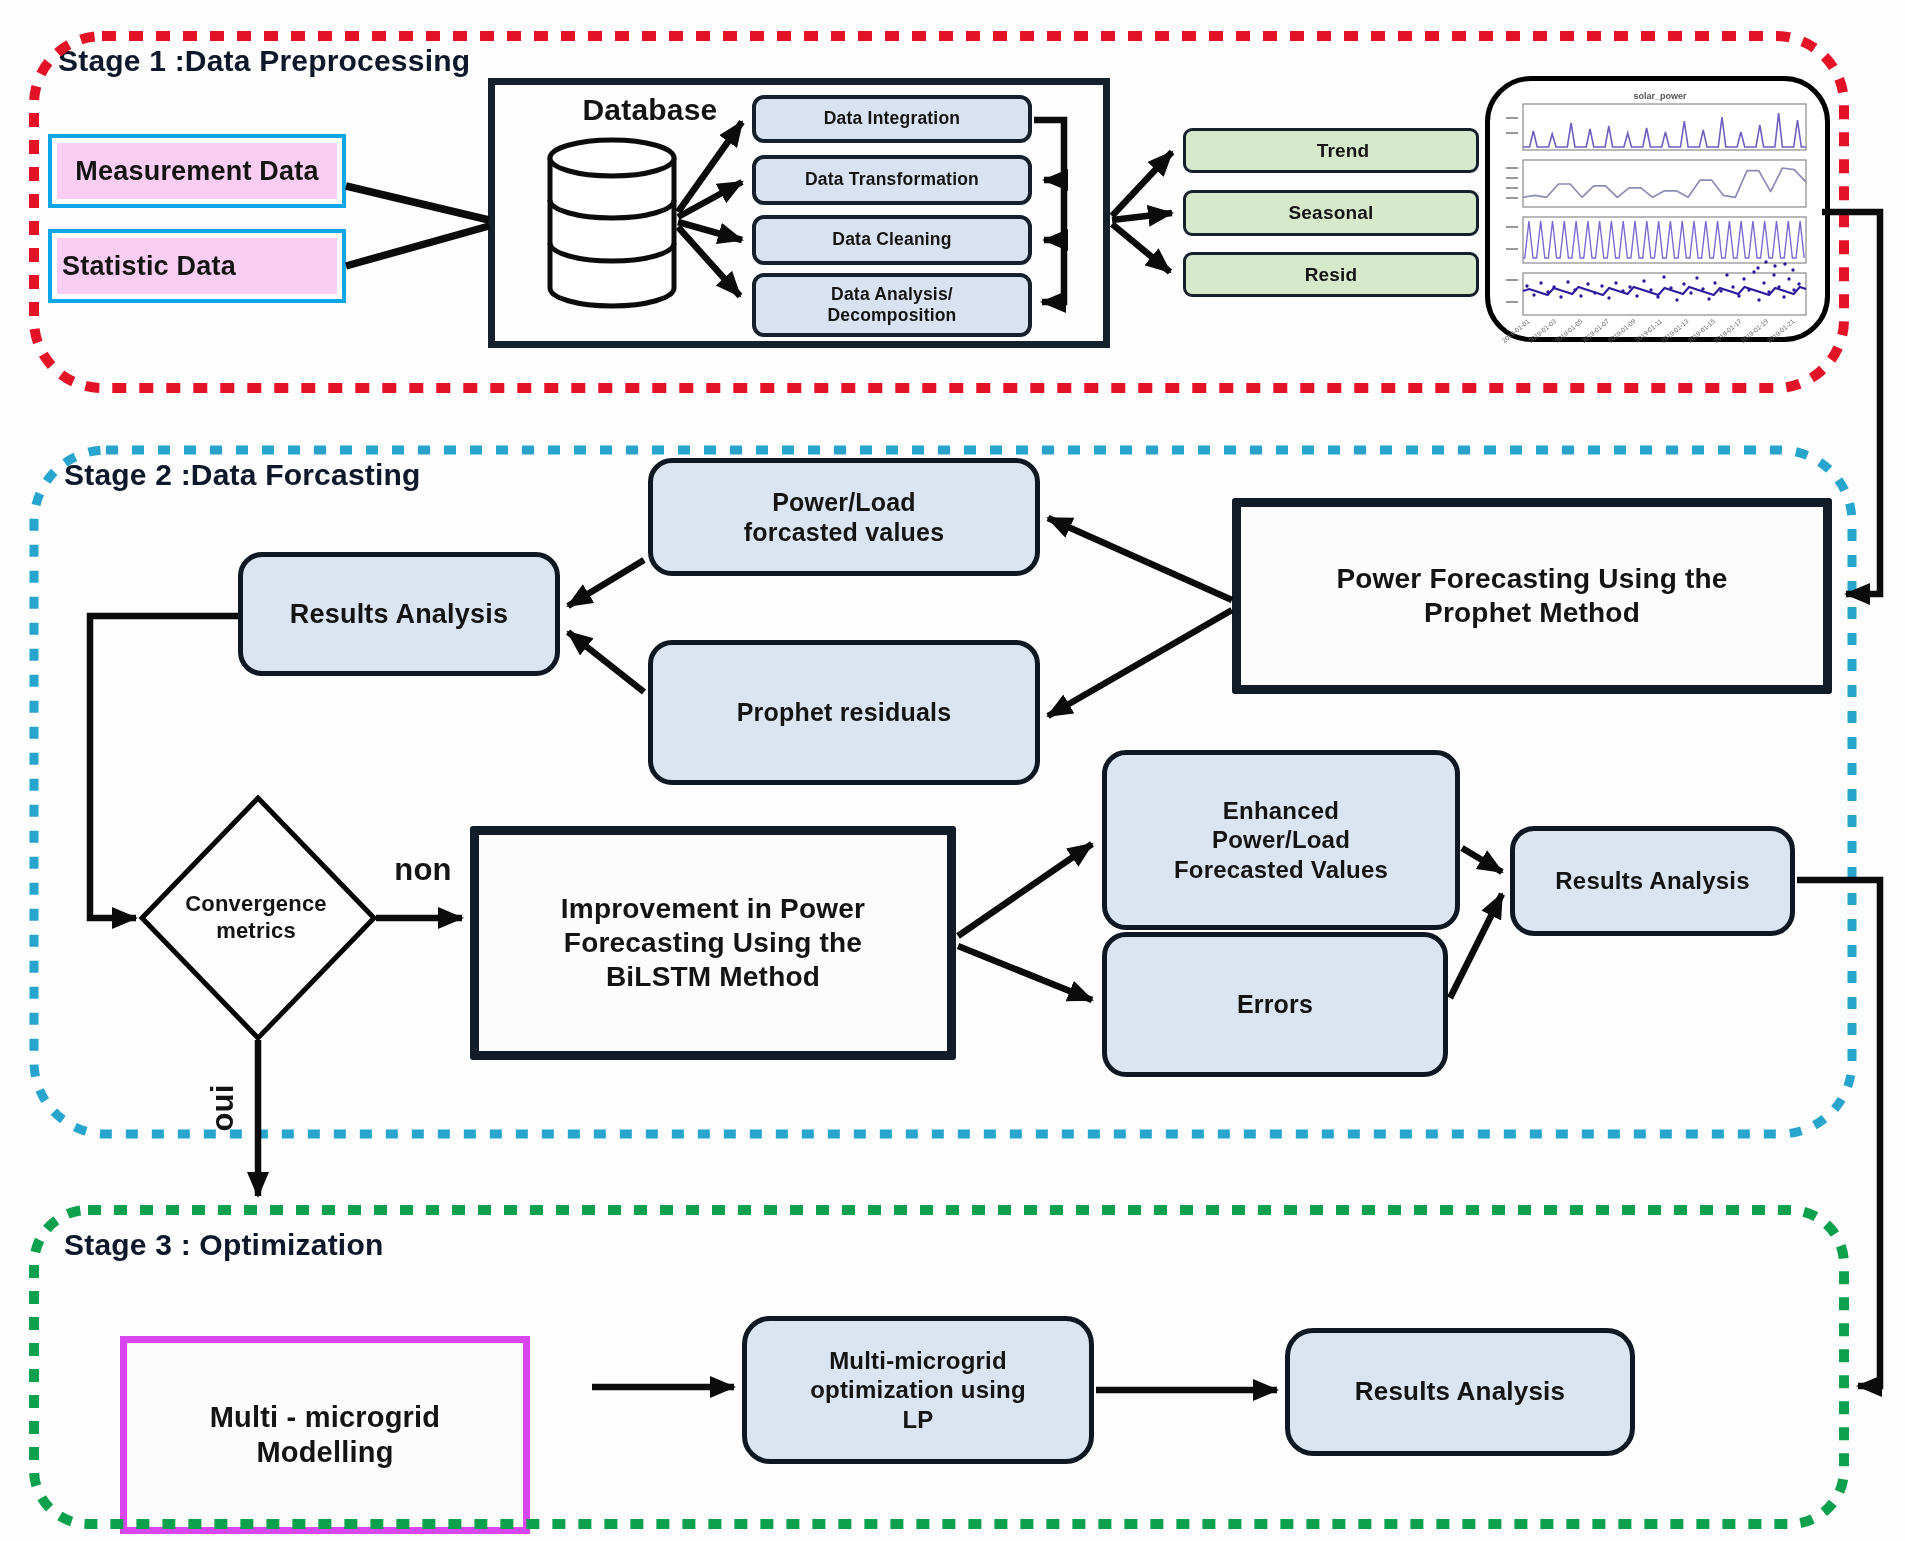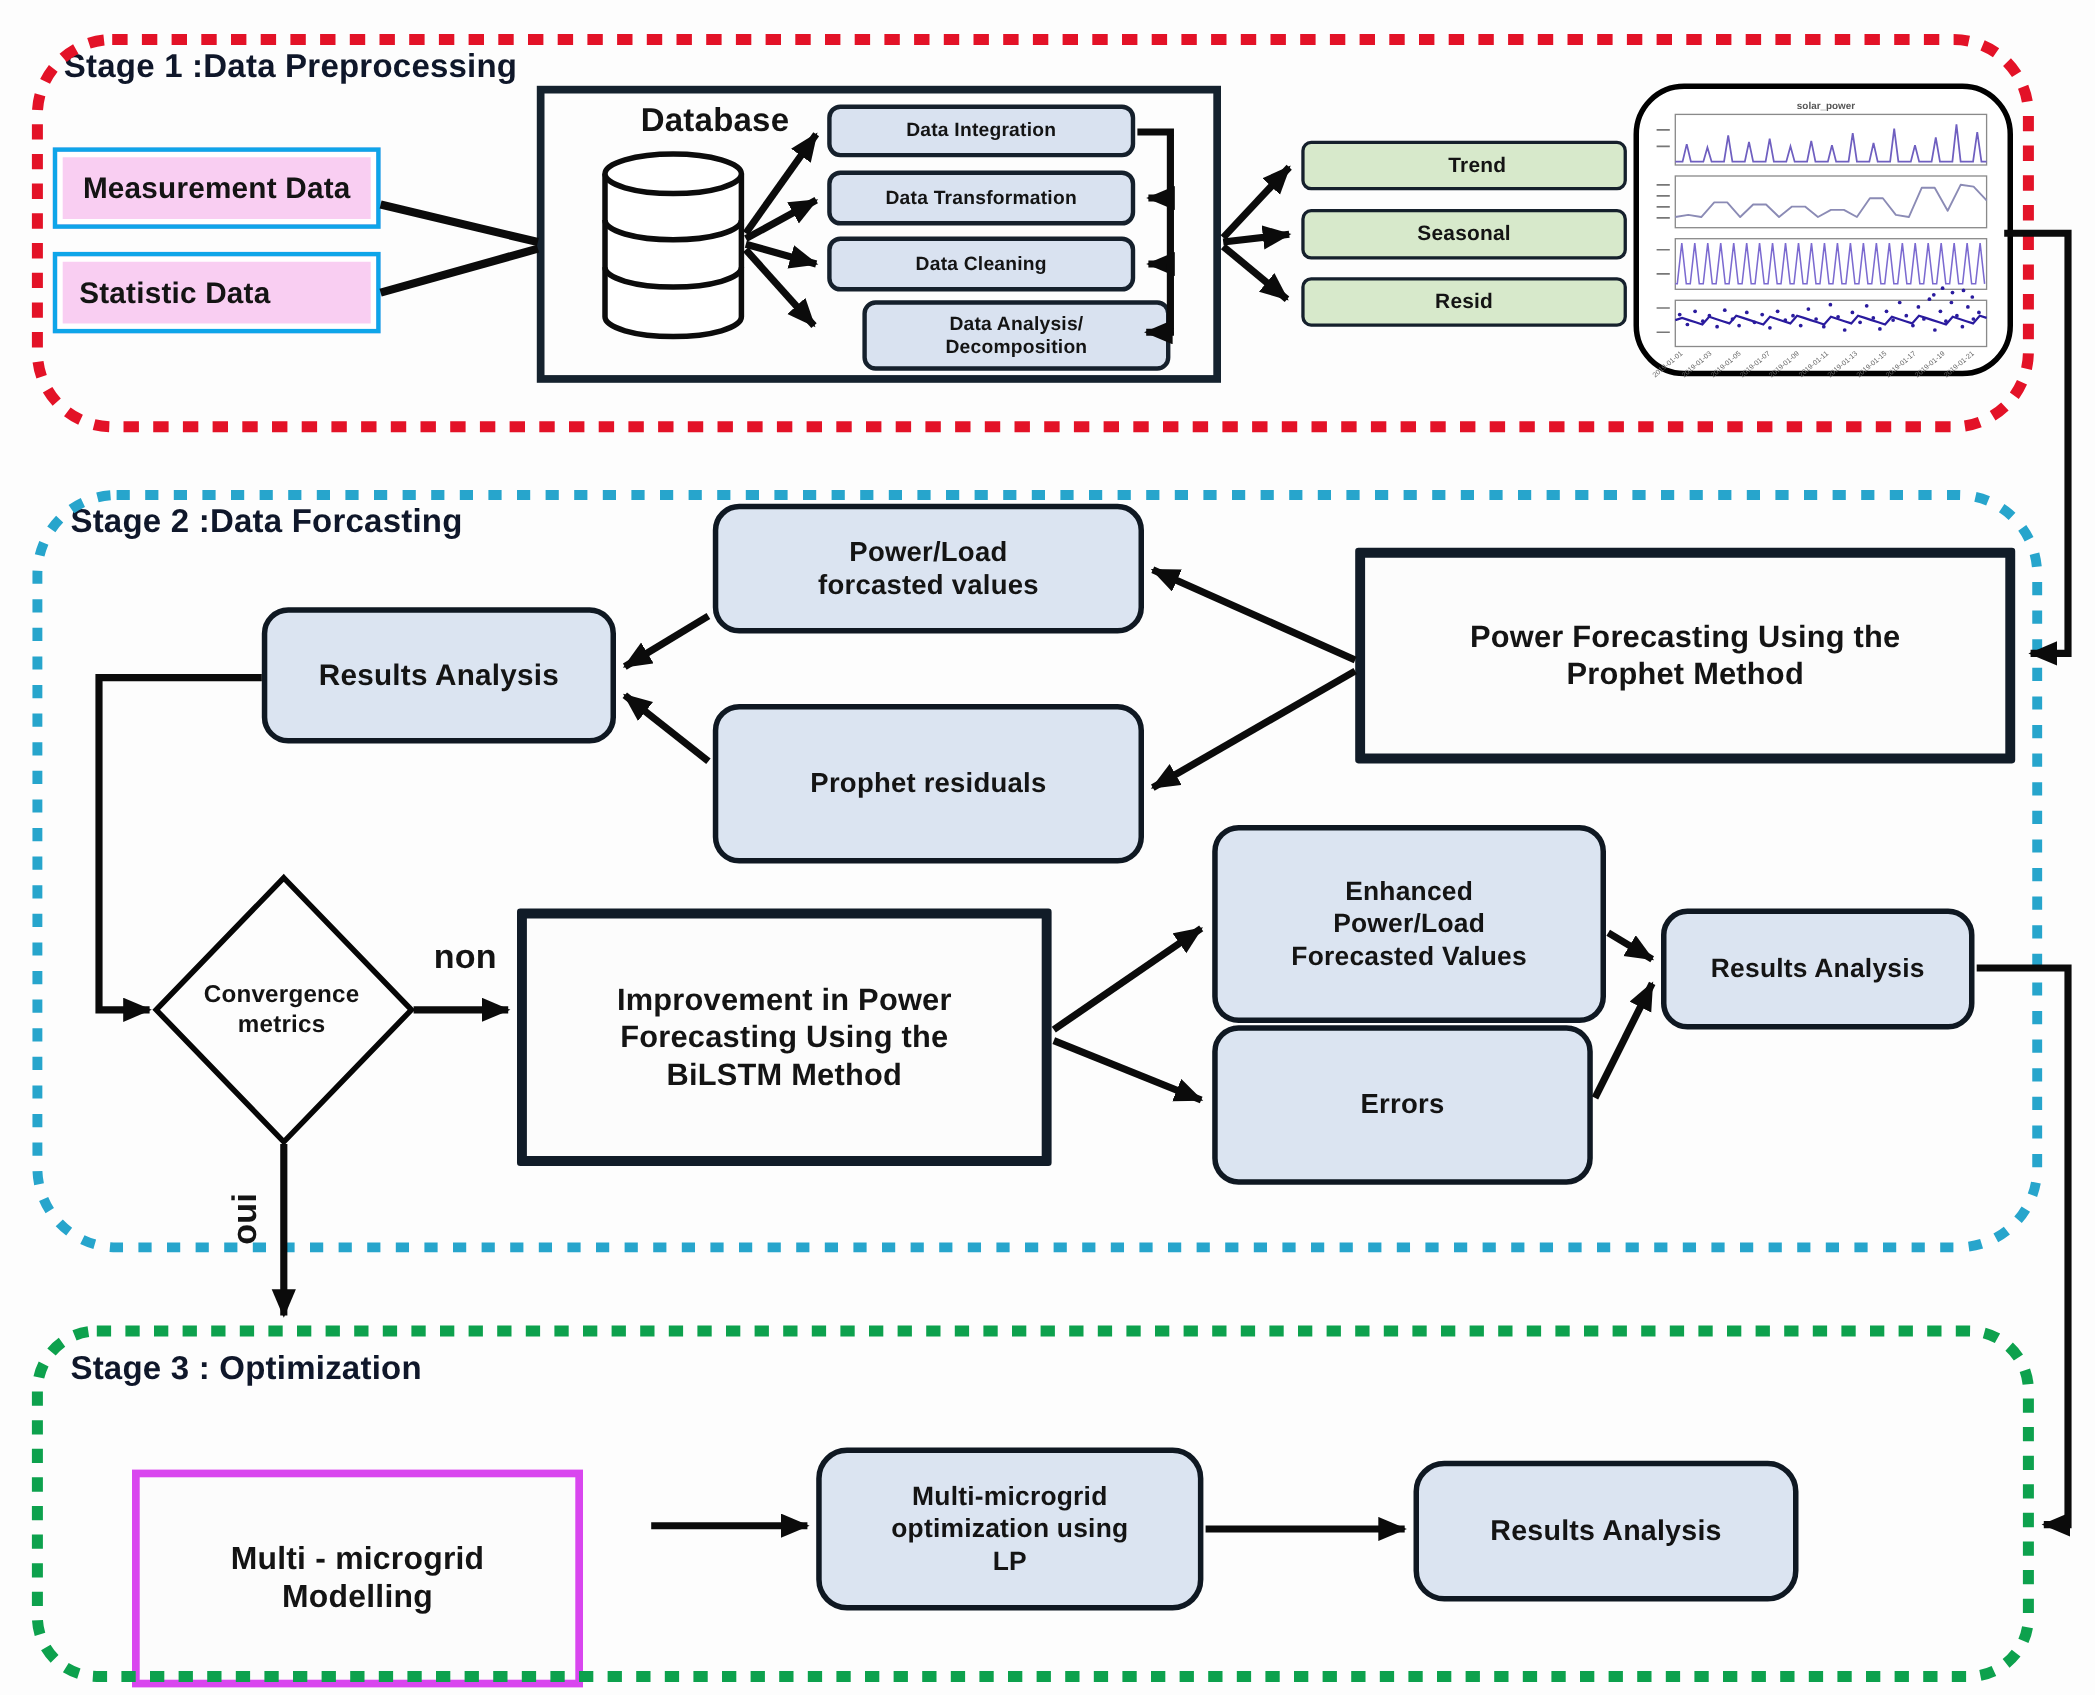--- a/index.html
+++ b/index.html
@@ -26,29 +26,29 @@
 </head>
 <body>
 
 <div id="canvas">
 
   <div class="stage-title" style="left:58px;top:44px;">Stage 1 :Data Preprocessing</div>
   <div class="stage-title" style="left:64px;top:458px;">Stage 2 :Data Forcasting</div>
   <div class="stage-title" style="left:64px;top:1228px;">Stage 3 : Optimization</div>
 
   <div class="box pink node" style="left:48px;top:134px;width:298px;height:74px;">Measurement Data</div>
-  <div class="box pink node" style="left:48px;top:229px;width:298px;height:74px;justify-content:flex-start;padding-left:20px;">Statistic Data</div>
+  <div class="box pink node" style="left:48px;top:229px;width:298px;height:74px;justify-content:flex-start;padding-left:10px;">Statistic Data</div>
 
   <div class="box node" style="left:488px;top:78px;width:622px;height:270px;background:#fdfdfd;border:7px solid #15222e;"></div>
   <div class="box node" style="left:520px;top:86px;width:260px;height:48px;font-size:30px;background:transparent;">Database</div>
 
   <div class="box subbox node" style="left:752px;top:95px;width:280px;height:48px;">Data Integration</div>
   <div class="box subbox node" style="left:752px;top:155px;width:280px;height:50px;">Data Transformation</div>
   <div class="box subbox node" style="left:752px;top:215px;width:280px;height:50px;">Data Cleaning</div>
-  <div class="box subbox node" style="left:784px;top:273px;width:280px;height:64px;">Data Analysis/
+  <div class="box subbox node" style="left:752px;top:273px;width:280px;height:64px;">Data Analysis/
 Decomposition</div>
 
   <div class="box greenbox node" style="left:1183px;top:128px;width:296px;height:45px;padding-left:24px;">Trend</div>
   <div class="box greenbox node" style="left:1183px;top:190px;width:296px;height:46px;">Seasonal</div>
   <div class="box greenbox node" style="left:1183px;top:252px;width:296px;height:45px;">Resid</div>
 
   <div class="chartbox node" style="left:1485px;top:76px;width:335px;height:256px;"></div>
 
   <div class="box blue node" style="left:648px;top:458px;width:392px;height:118px;font-size:25px;">Power/Load
 forcasted values</div>

